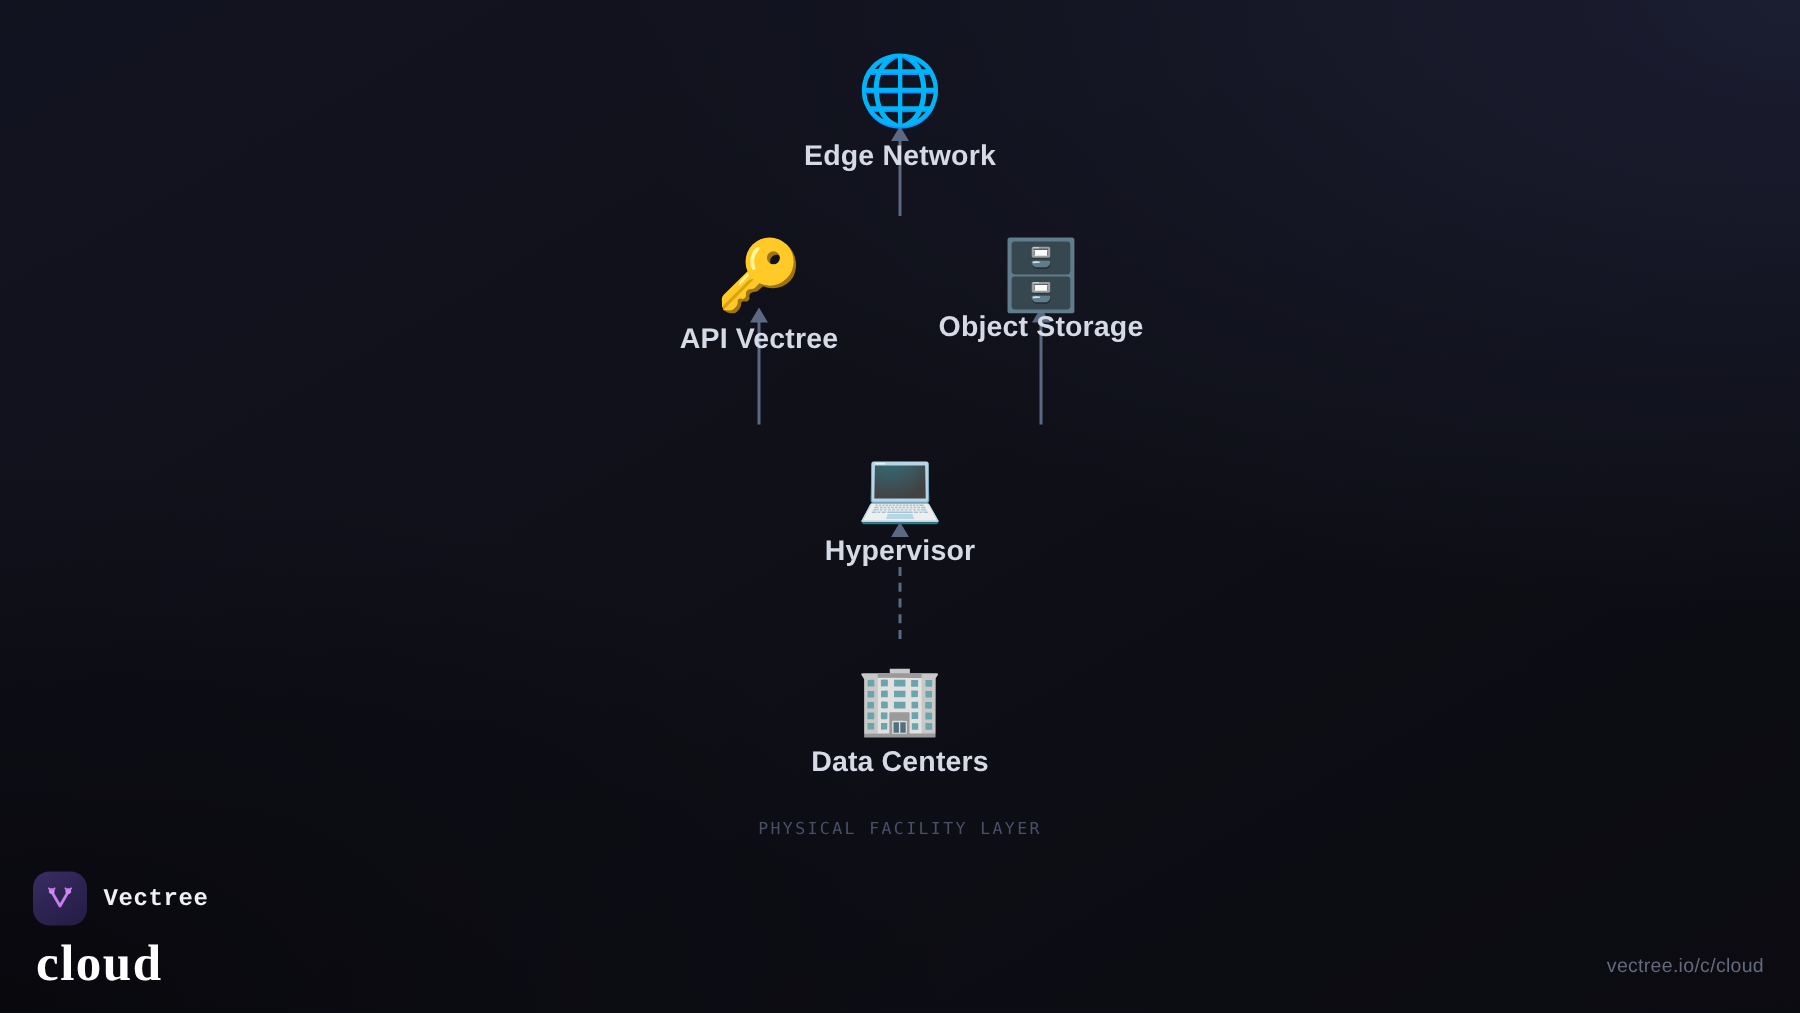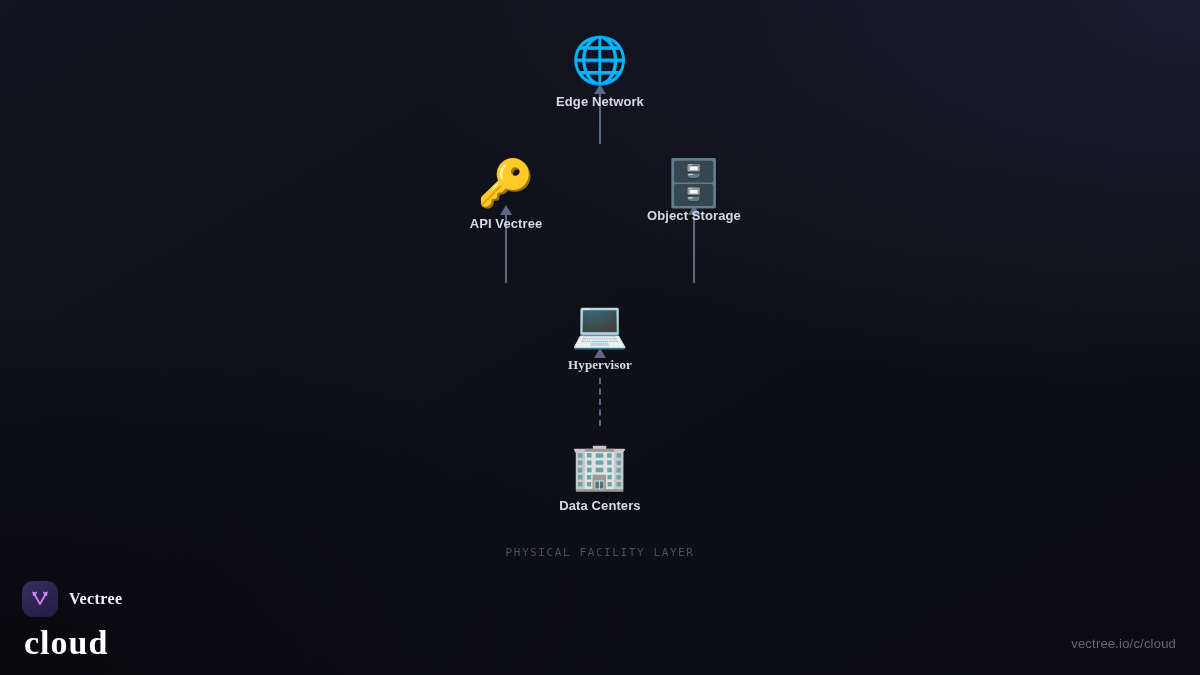--- a/index.html
+++ b/index.html
@@ -53,21 +53,21 @@
     width: 240px;
   }
   .node-icon {
     font-size: 46px;
     line-height: 52px;
     height: 52px;
     display: block;
   }
   .node-label {
     margin-top: 2px;
-    font-size: 13px;
+    font-size: 19px;
     font-weight: bold;
     color: #d6dae6;
     letter-spacing: .1px;
     white-space: nowrap;
   }
 
   
   .layer-caption {
     position: absolute;
     left: 0;
@@ -91,21 +91,21 @@
   .brand-mark {
     width: 36px;
     height: 36px;
     border-radius: 11px;
     background: linear-gradient(145deg, #3a2d63 0%, #2c2350 55%, #241d43 100%);
     display: flex;
     align-items: center;
     justify-content: center;
   }
   .brand-name {
-    font-family: Liberation Serif, serif;
+    font-family: Liberation Mono, monospace;
     font-size: 16px;
     font-weight: bold;
     color: #eef0f6;
     letter-spacing: .4px;
   }
   .page-title {
     position: absolute;
     left: 24px;
     bottom: 12px;
     font-family: Liberation Serif, serif;
@@ -156,21 +156,21 @@
       </div>
       <div class="node" style="left: 694px; top: 157px;">
         <span class="node-icon">🗄️</span>
       </div>
       <div class="node" style="left: 694px; top: 206px;">
         <div class="node-label">Object Storage</div>
       </div>
       <div class="node" style="left: 600px; top: 298px;">
         <span class="node-icon">💻</span>
       </div>
-      <div class="node" style="left: 600px; top: 355px; font-family: Liberation Serif, serif;">
+      <div class="node" style="left: 600px; top: 355px;">
         <div class="node-label">Hypervisor</div>
       </div>
       <div class="node" style="left: 600px; top: 440px;">
         <span class="node-icon">🏢</span>
       </div>
       <div class="node" style="left: 600px; top: 496px;">
         <div class="node-label">Data Centers</div>
       </div>
     </div>
 

